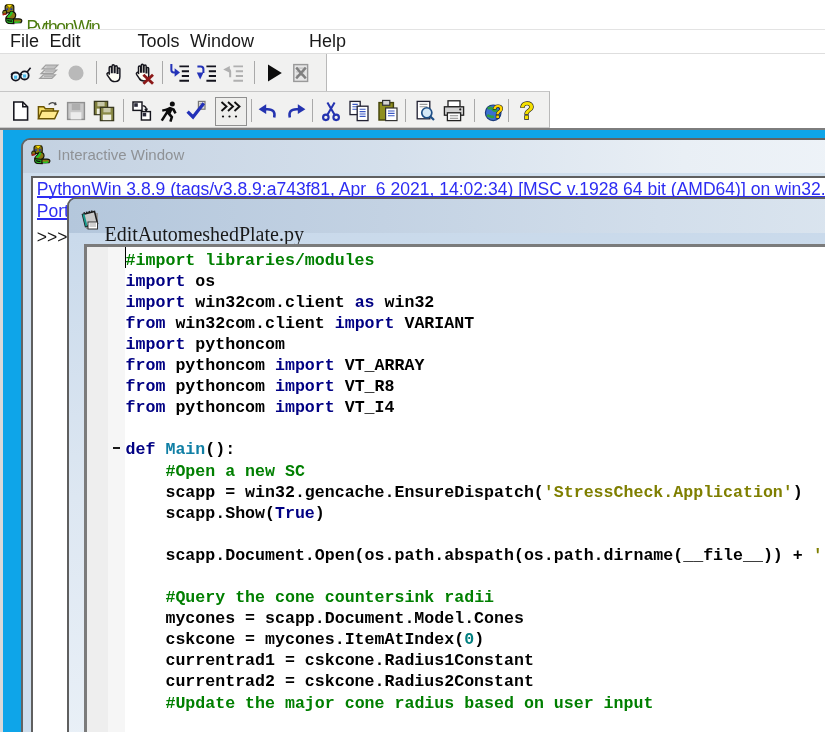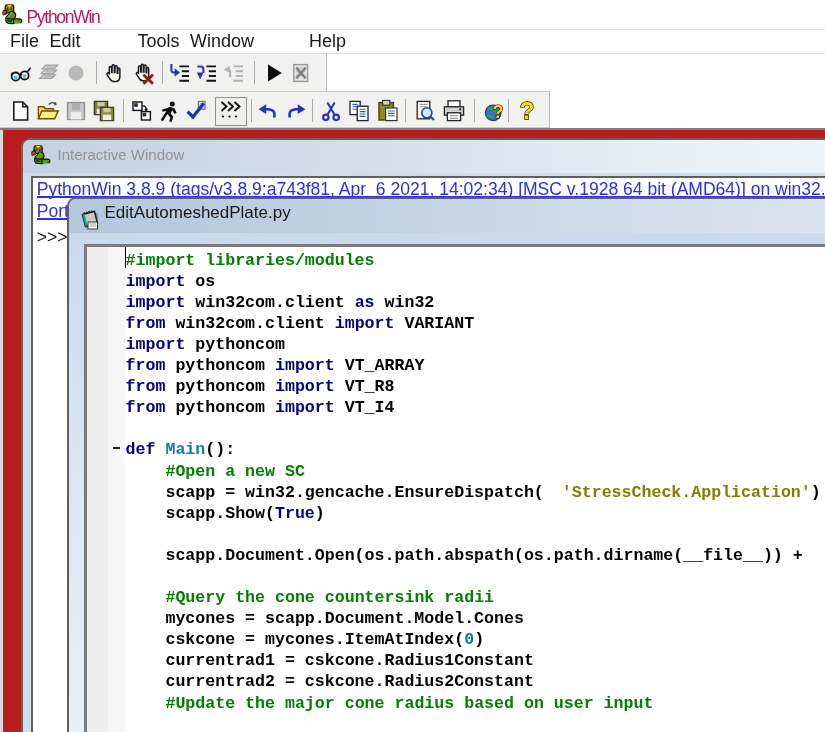--- a/index.html
+++ b/index.html
@@ -1,62 +1,62 @@
 <!DOCTYPE html>
 <html><head>
 <meta charset="utf-8">
 <style>
 * { margin:0; padding:0; box-sizing:border-box; }
 html,body { width:825px; height:732px; overflow:hidden; background:#fff; }
 #root { position:relative; width:825px; height:732px; font-family:"Liberation Sans", sans-serif; overflow:hidden; }
 
 
 #apptitle { position:absolute; left:0; top:0; width:825px; height:29px; background:#fff; }
-#apptitle .txt { position:absolute; left:26.5px; top:8px; font-size:17.5px; letter-spacing:-1.3px; line-height:18px; color:#be185d; }
+#apptitle .txt { position:absolute; left:26.5px; top:18px; font-size:17.5px; letter-spacing:-1.3px; line-height:18px; color:#4d7c0f; }
 #apptitle svg { position:absolute; left:2px; top:3px; }
 
 #menubar { position:absolute; left:0; top:29px; width:825px; height:25px; background:#fff; border-top:1px solid #e3e3e3; border-bottom:1px solid #dedede; }
 .mi { position:absolute; top:0.8px; font-size:18px; line-height:20px; color:#191919; }
 
 #tb1band { position:absolute; left:0; top:54px; width:825px; height:37px; background:#fff; }
 #tb1 { position:absolute; left:0; top:0; width:327px; height:37px; background:#f1f1f0; border-right:1px solid #b9b9b9; }
 #tb2band { position:absolute; left:0; top:91px; width:825px; height:37px; background:#fff; }
 #tb2 { position:absolute; left:0; top:0; width:550px; height:37px; background:#f1f1f0; border-top:1px solid #c6c6c6; border-bottom:1px solid #cacaca; border-right:1px solid #b9b9b9; }
 .ico { position:absolute; width:24px; height:24px; top:6.5px; }
 .tsep { position:absolute; top:7px; width:1px; height:23px; background:#a9a9a9; }
 #btn3 { position:absolute; left:215px; top:4.5px; width:32px; height:29px; border:1px solid #909090; background:#eeeeec; }
 
-#mdi { position:absolute; left:0; top:128px; width:825px; height:604px; background:#b91c1c; border-top:2px solid #7d7d7d; }
+#mdi { position:absolute; left:0; top:128px; width:825px; height:604px; background:#0ea5e9; border-top:2px solid #7d7d7d; }
 #mdi .ledge { position:absolute; left:0; top:0; bottom:0; width:3px; background:#d9d9d9; }
 
 
 #iwin { position:absolute; left:21px; top:8px; width:830px; height:604px; border:2px solid #636363; border-bottom:none; border-radius:9px 9px 0 0; background:#cfdeed; }
 #ititle { position:absolute; left:0; top:0; right:0; height:33px; border-radius:7px 7px 0 0; background:linear-gradient(90deg,#c3d1e1 0%,#d5e0ec 45%,#e9eff5 80%,#eef3f8 100%); }
 #ititle .txt { position:absolute; left:34.5px; top:6.5px; font-size:15px; line-height:15px; color:#8f9296; }
 #ititle svg { position:absolute; left:8px; top:4px; }
 #icontent { position:absolute; left:8px; top:36px; right:-2px; bottom:-2px; background:#fff; border-top:2px solid #5f5f5f; border-left:2px solid #5f5f5f; }
 #itext { position:absolute; left:3.7px; top:0.4px; font-size:17.55px; line-height:22px; white-space:pre; color:#171717; }
 #itext .b { color:#2d2df2; }
 .iul { position:absolute; height:1.6px; background:#2d2df2; }
 #iprompt { position:absolute; left:3.7px; top:48px; font-size:17.55px; line-height:22px; color:#171717; }
 
 
 #ewin { position:absolute; left:67px; top:67px; width:790px; height:545px; border:2px solid #5f5f5f; border-bottom:none; border-radius:9px 9px 0 0; background:linear-gradient(180deg,#c7d8ea 0%,#dde7f2 55%,#e9f0f7 100%); }
 #etitle { position:absolute; left:0; top:0; right:0; height:34px; border-radius:7px 7px 0 0; background:linear-gradient(90deg,#b4c7dc 0%,#c3d2e3 40%,#d2deeb 75%,#dbe5ef 100%); }
-#etitle .txt { position:absolute; left:35.5px; top:6px; font-size:17px; line-height:15px; color:#191919; }
+#etitle .txt { position:absolute; left:35.5px; top:28px; font-size:20px; line-height:15px; color:#191919;font-family:Liberation Serif, serif; }
 #etitle svg { position:absolute; left:10px; top:10px; }
 #e3d { position:absolute; left:14.5px; top:44.5px; right:-2px; bottom:-2px; border-top:3px solid #7b7b7b; border-left:3px solid #7b7b7b; background:#fff; }
 #selmargin { position:absolute; left:0; top:0; bottom:0; width:21px; background:#eeeeee; }
 #foldmargin { position:absolute; left:21px; top:0; bottom:0; width:17px; background:#f6f6f6; }
 #foldminus { position:absolute; left:26.9px; top:200.4px; width:7px; height:2.4px; background:#1a1a1a; }
 #caret { position:absolute; left:38.3px; top:0.5px; width:1.4px; height:21px; background:#000; }
 #code { position:absolute; left:39.1px; top:3.1px; font-family:"Liberation Mono", monospace; font-size:16.6px; line-height:21.1px; font-weight:bold; white-space:pre; color:#000; }
 #code .k { color:#000083; }
 #code .c { color:#007f00; }
-#code .s { color:#7f7f00;margin-left:18px; }
+#code .s { color:#7f7f00; }
 #code .n { color:#007f7f; }
 #code .f { color:#107fa5;margin-top:35px; }
 </style>
 </head>
 <body>
 <div id="root">
   <div id="apptitle">
     <svg width="21" height="23" viewBox="0 0 21 23">
 <rect x="3.2" y="1.8" width="8.6" height="8" rx="2" fill="#8a7a14" stroke="#14140a" stroke-width="1.2"></rect>
 <path d="M4.3 1.6 h6.4 l-3.2 3.6 z" fill="#ffe000" stroke="#3a3000" stroke-width="0.5"></path>

